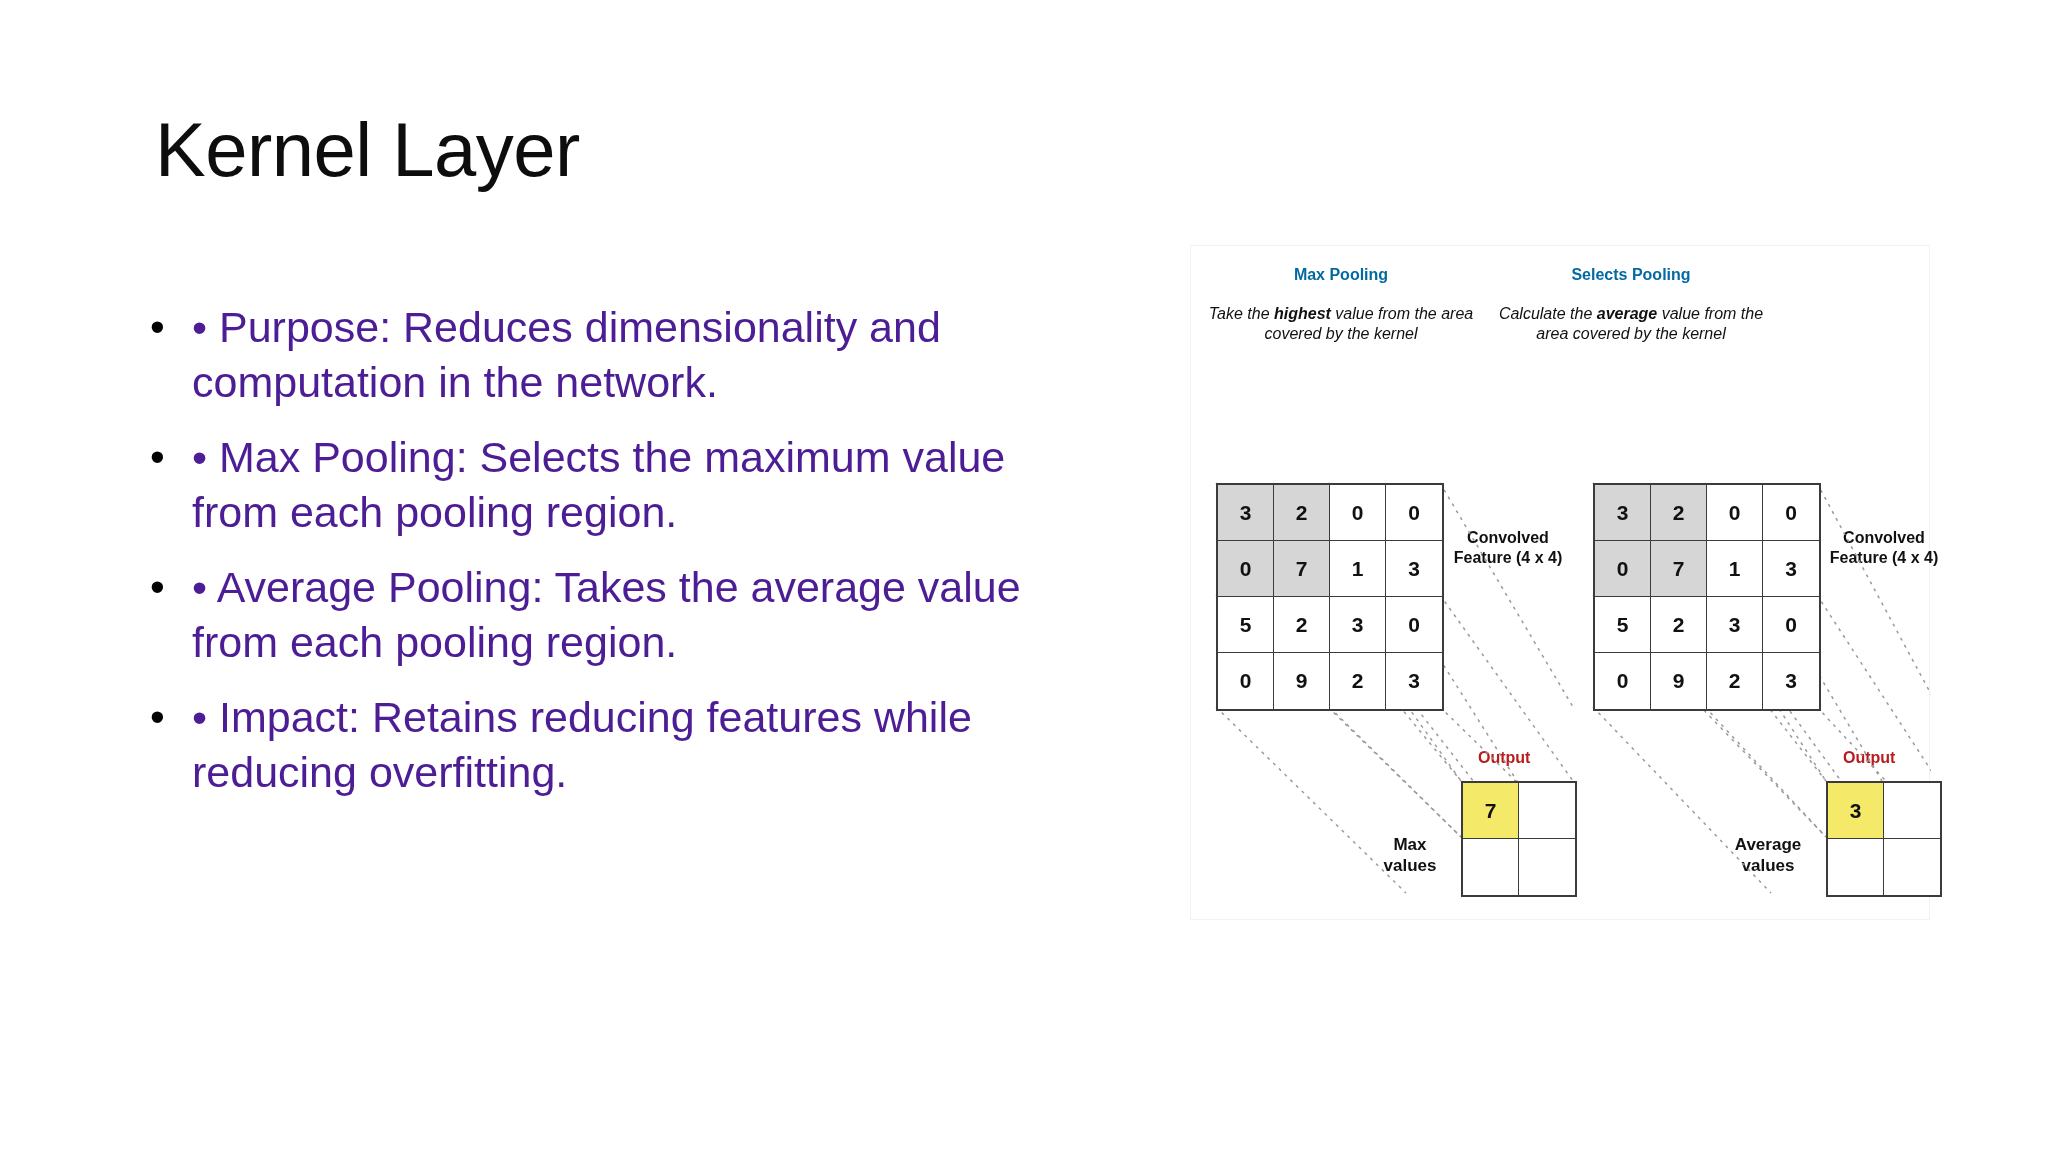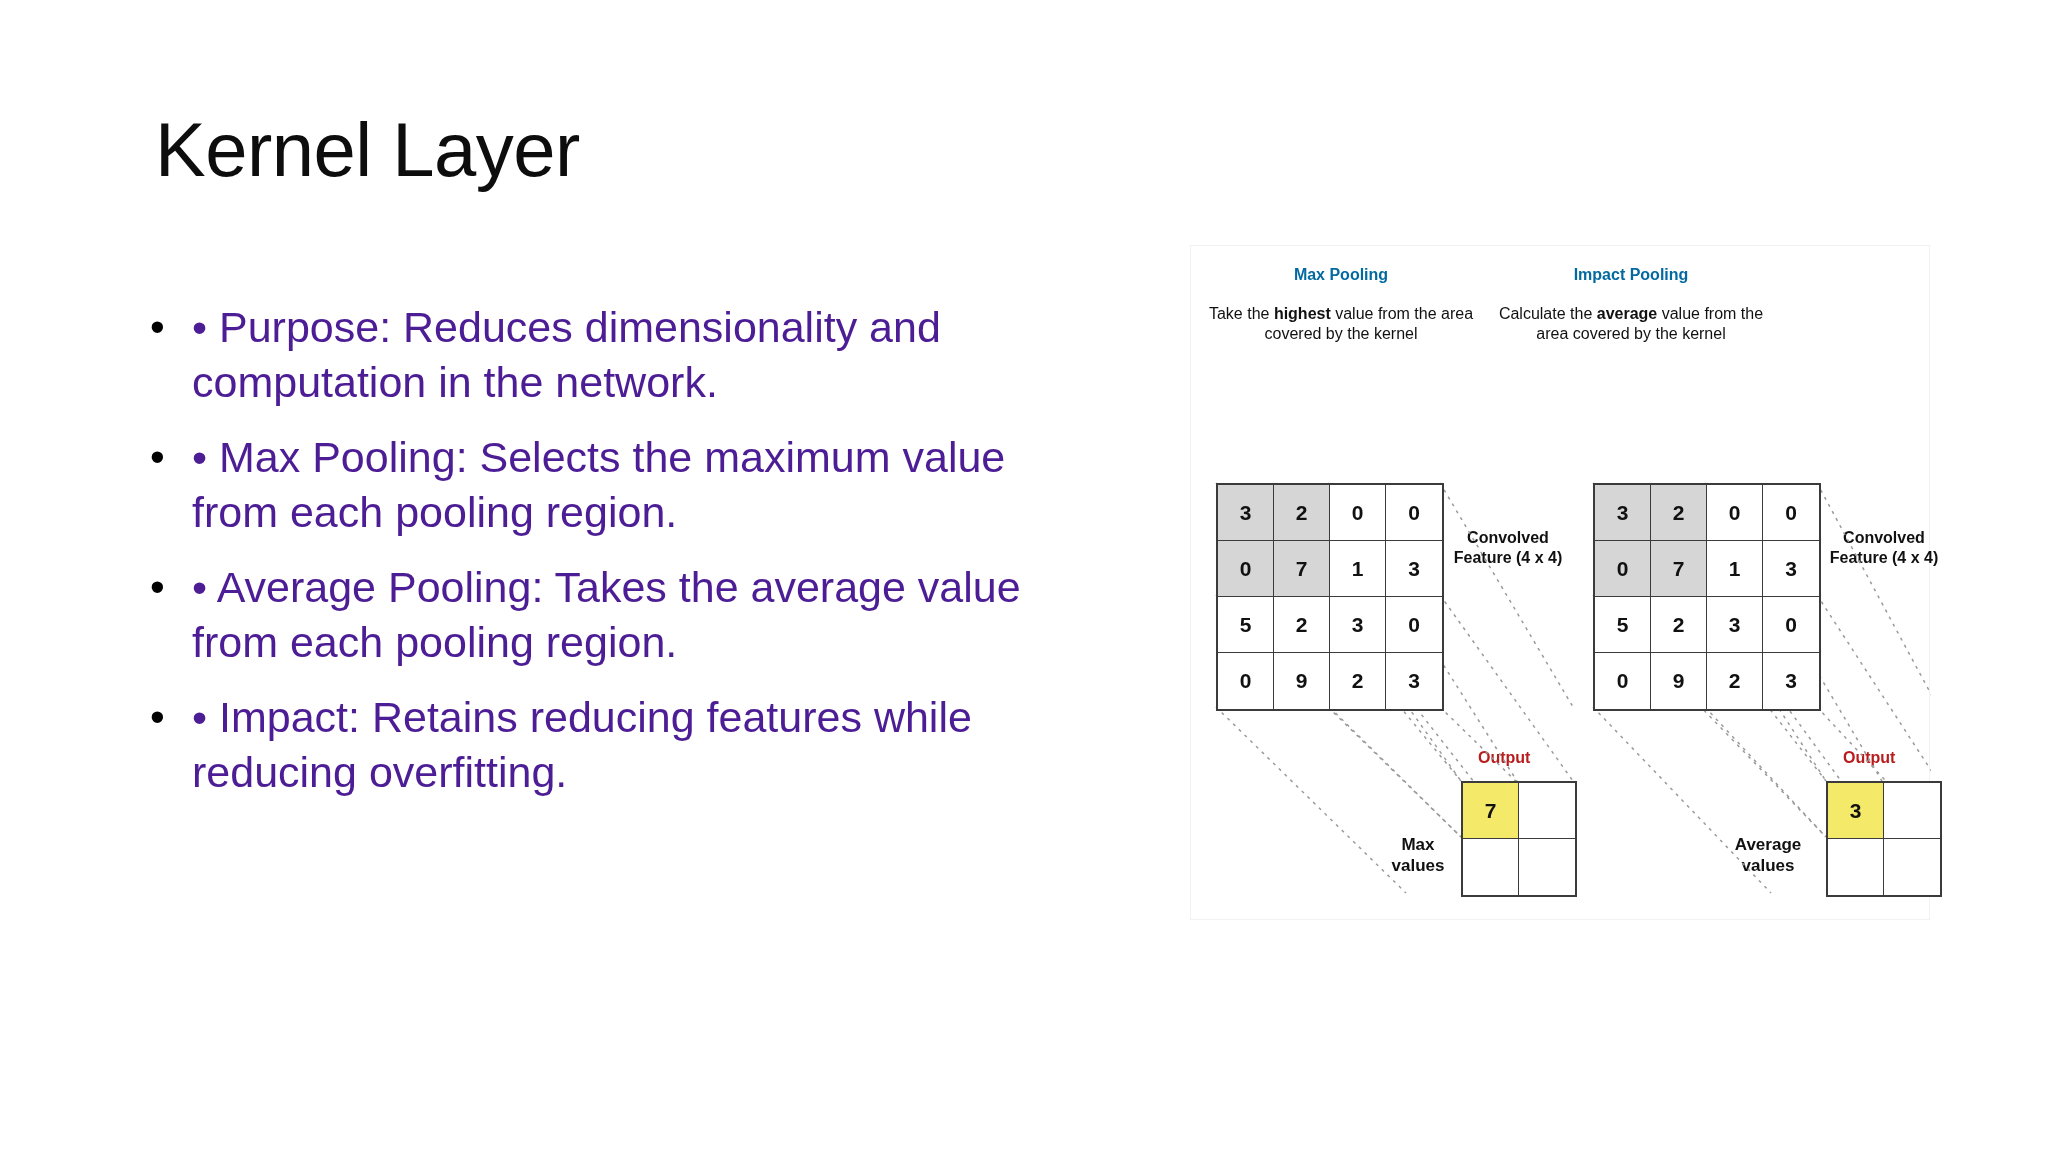--- a/index.html
+++ b/index.html
@@ -91,20 +91,21 @@
   }
   .col-desc {
     position: absolute;
     top: 58px;
     left: 0;
     width: 300px;
     text-align: center;
     font-size: 16px;
     line-height: 1.28;
     color: #111;
+    font-style: italic;
   }
   .col-desc b { font-weight: bold; }
 
   .example-line {
     position: absolute;
     top: 197px;
     left: 0;
     width: 740px;
     text-align: center;
     font-size: 17px;
@@ -287,24 +288,24 @@
 
   <div class="output-label" style="left:287px; top:503px;">Output</div>
 
   <div class="grid2" style="left:270px; top:535px;">
     <div class="cell highlight">7</div>
     <div class="cell"></div>
     <div class="cell"></div>
     <div class="cell"></div>
   </div>
 
-  <div class="values-label" style="left:184px; top:588px;">Max values</div>
+  <div class="values-label" style="left:176px; top:588px;">Max values</div>
 
   <div class="fig-col right">
-    <div class="col-title">Impact Pooling</div>
+    <div class="col-title">Selects Pooling</div>
     <div class="col-desc">
       <span>Calculate the </span><b>average</b><span> value from the area covered by the kernel</span>
     </div>
   </div>
 
   <div class="grid4" style="left:402px; top:237px;">
     <div class="cell shaded">3</div>
     <div class="cell shaded">2</div>
     <div class="cell">0</div>
     <div class="cell">0</div>

